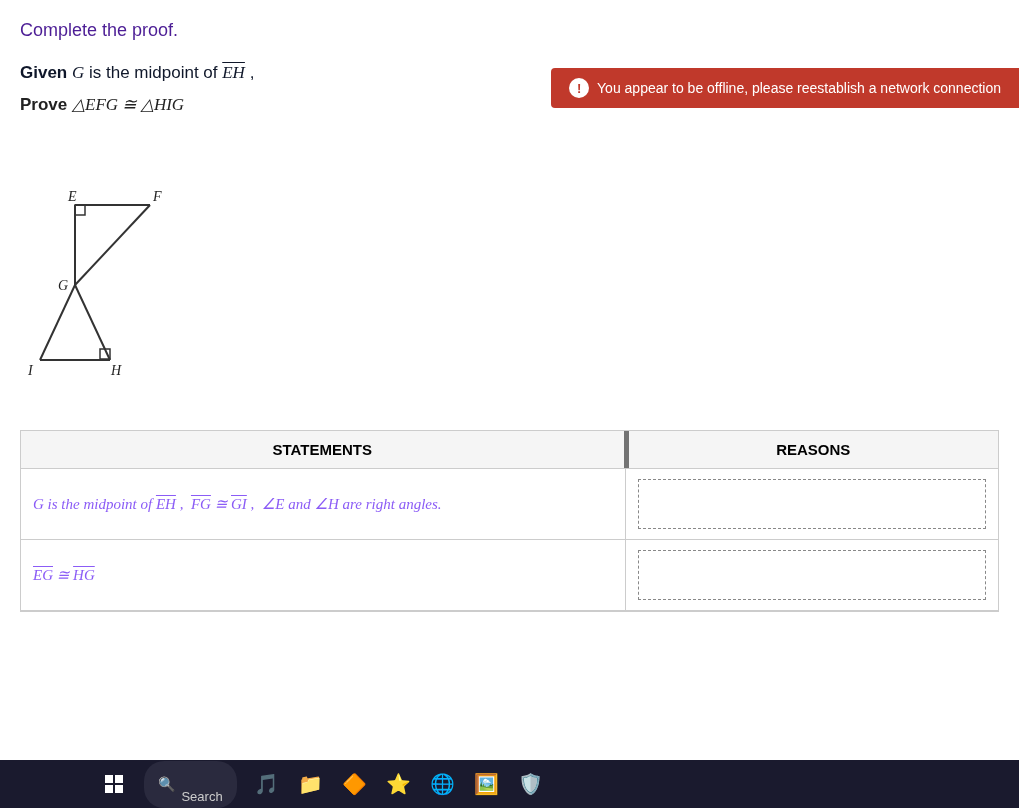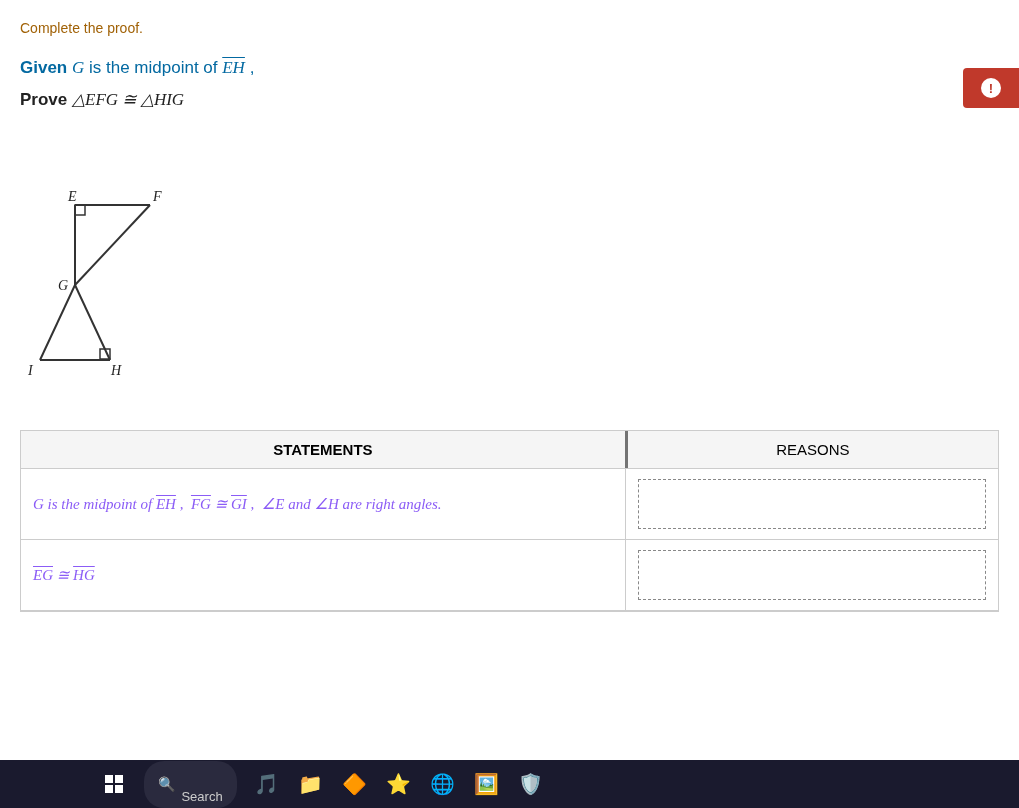--- a/index.html
+++ b/index.html
@@ -16,29 +16,29 @@
       background: #ffffff;
       position: absolute;
       top: 0;
       left: 0;
       right: 0;
       bottom: 48px;
       padding: 20px 30px 20px 20px;
     }
 
     .complete-proof {
-      font-size: 14px;
-      color: #a16207;
+      font-size: 18px;
+      color: #4c1d95;
       margin-bottom: 18px;
       font-family: Arial, sans-serif;
     }
 
     .given-section {
       font-size: 17px;
-      color: #0369a1;
+      color: #0f172a;
       margin-bottom: 8px;
       font-family: Arial, sans-serif;
       line-height: 1.6;
     }
 
     .given-section .bold {
       font-weight: bold;
     }
 
     .overline {
@@ -128,28 +128,28 @@
       background: #f5f5f5;
     }
 
     .col-statements {
       flex: 2;
       padding: 10px;
       text-align: center;
       font-weight: bold;
       font-family: Arial, sans-serif;
       font-size: 15px;
-      border-right: 3px solid #737373;
+      border-right: 5px solid #737373;
     }
 
     .col-reasons {
       flex: 1.2;
       padding: 10px;
       text-align: center;
-      font-weight: normal;
+      font-weight: bold;
       font-family: Arial, sans-serif;
       font-size: 15px;
     }
 
     .proof-table-row {
       display: flex;
       border-bottom: 1px solid #ccc;
       min-height: 55px;
       align-items: stretch;
     }
@@ -287,20 +287,21 @@
     <span>Complete the proof.</span>
   </div>
 
   <div class="given-section">
     <span class="bold">Given</span>
     <span> <span class="math-symbols">G</span> is the midpoint of <span class="math-symbols overline">EH</span> ,</span>
   </div>
 
   <div class="offline-banner">
     <div class="offline-icon">!</div>
+    <span>You appear to be offline, please reestablish a network connection</span>
   </div>
 
 
   <div class="prove-section">
     <span>Prove </span>
     <span class="normal math-symbols">△EFG ≅ △HIG</span>
   </div>
 
   <div class="diagram-area">
     <svg width="200" height="210">

